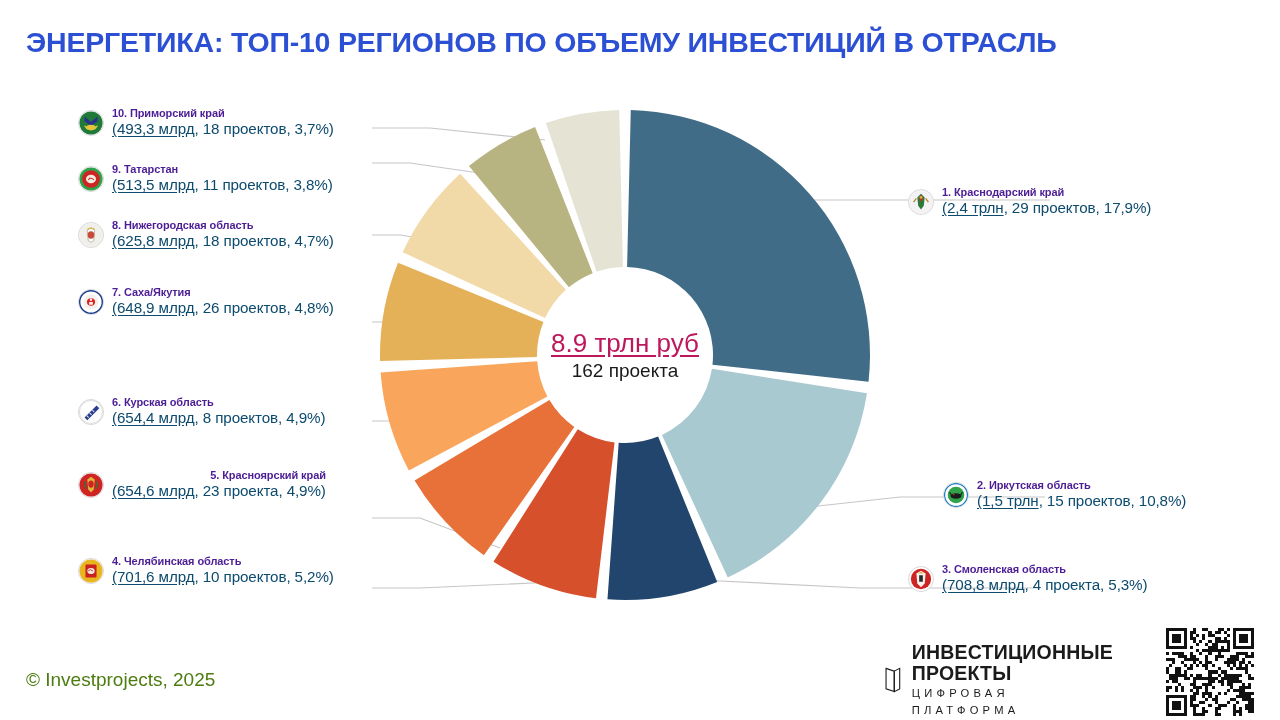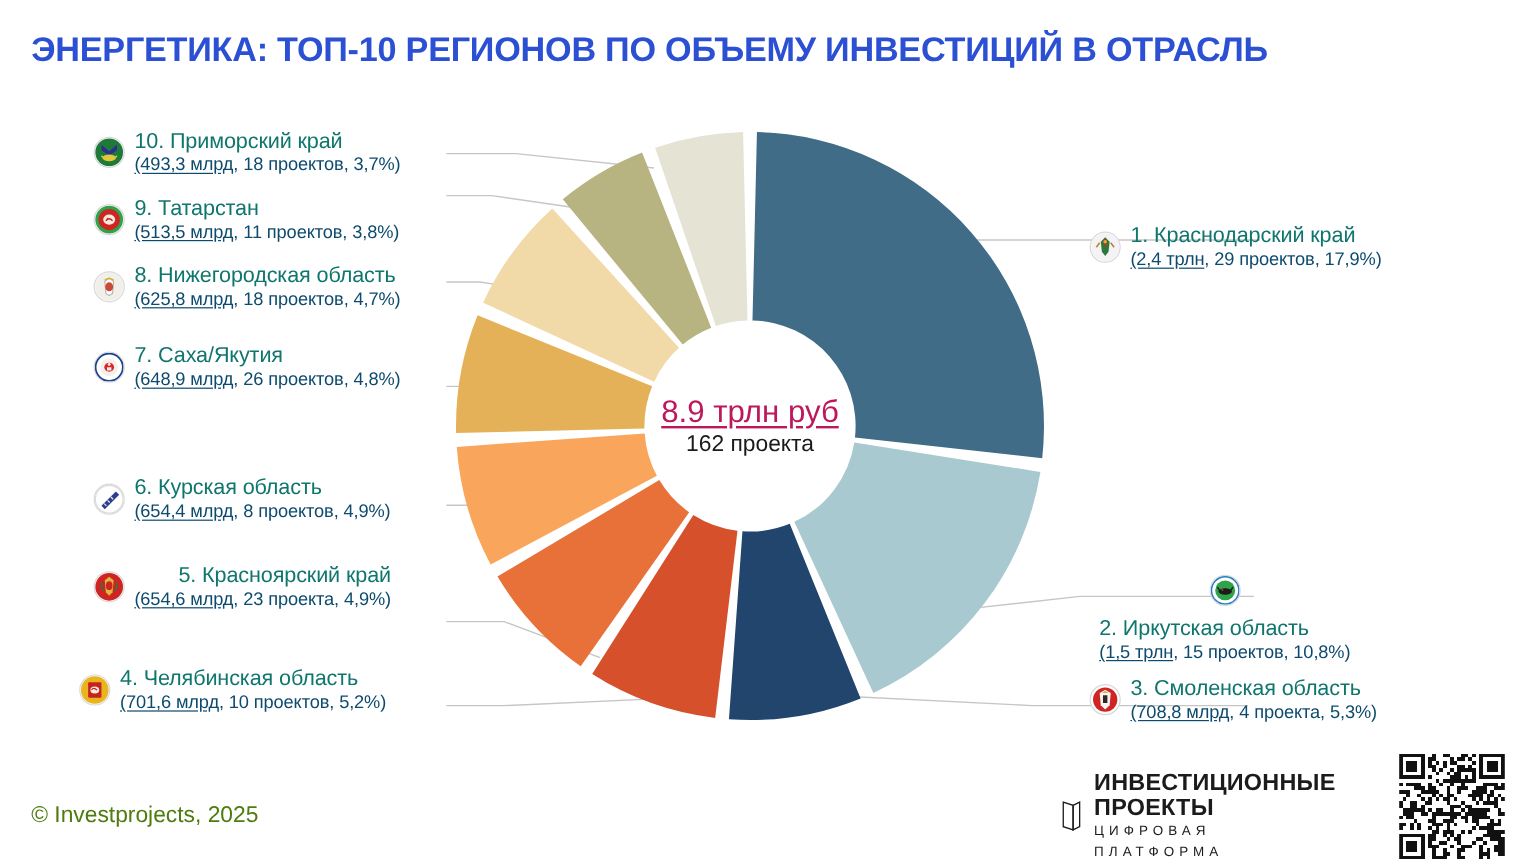--- a/index.html
+++ b/index.html
@@ -75,23 +75,24 @@
   .label {
     position: absolute;
     display: flex;
     align-items: center;
     gap: 8px;
     white-space: nowrap;
   }
   .label.right { flex-direction: row; align-items: center; }
   .label-texts { display: flex; flex-direction: column; line-height: 1.2; }
   .label-name {
-    font-size: 18px;
-    color: #0f766e;
+    font-size: 11px;
+    color: #4c1d95;
     letter-spacing: -0.1px;
+    font-weight: bold;
   }
   .label-stats {
     font-size: 15.2px;
     color: #0c4a6e;
     letter-spacing: -0.1px;
   }
   .label-stats .u {
     text-decoration: underline;
     text-underline-offset: 2px;
   }
@@ -198,21 +199,21 @@
             <path d="M13 5 L15 9 L13 13 L11 9 Z" fill="#c92b2b"></path>
             <circle cx="13" cy="8" r="1.6" fill="#d9b23a"></circle>
             <path d="M8 9 L5 13 M18 9 L21 13" stroke="#b3862a" stroke-width="1.4" fill="none"></path>
           </svg>
         </div>
         <div class="label-texts">
           <div class="label-name">1. Краснодарский край</div>
           <div class="label-stats"><span class="u">(2,4 трлн</span><span>, 29 проектов, 17,9%)</span></div>
         </div>
       </div>
-      <div class="label right" style="left: 916px; top: 479px; flex-direction: column;">
+      <div class="label right" style="left: 943px; top: 479px;">
         <div class="emblem">
           <svg viewBox="0 0 26 26">
             <circle cx="13" cy="13" r="12.5" fill="#ffffff" stroke="#1f7fc9" stroke-width="1.6"></circle>
             <circle cx="13" cy="13" r="9" fill="#2fa24a"></circle>
             <ellipse cx="13" cy="14" rx="6" ry="3" fill="#1b1b1b"></ellipse>
             <path d="M8 13 L6 10 M18 13 L20 10" stroke="#1b1b1b" stroke-width="1.3"></path>
             <circle cx="10.5" cy="12.5" r="0.8" fill="#e33"></circle>
           </svg>
         </div>
         <div class="label-texts">
@@ -228,21 +229,21 @@
             <path d="M13 4 L18 7 L17 18 L13 22 L9 18 L8 7 Z" fill="#f7f4ef"></path>
             <path d="M11 9 h4 v7 h-4 z" fill="#2a2a2a"></path>
             <path d="M10 7 l3-2 3 2" fill="#d9b23a"></path>
           </svg>
         </div>
         <div class="label-texts">
           <div class="label-name">3. Смоленская область</div>
           <div class="label-stats"><span class="u">(708,8 млрд</span><span>, 4 проекта, 5,3%)</span></div>
         </div>
       </div>
-      <div class="label left" style="left: 66px; top: 555px;">
+      <div class="label left" style="left: 78px; top: 555px;">
         <div class="emblem">
           <svg viewBox="0 0 26 26">
             <circle cx="13" cy="13" r="12.5" fill="#e8b51f"></circle>
             <rect x="7" y="6" width="12" height="14" rx="1" fill="#c92020"></rect>
             <ellipse cx="13" cy="13" rx="4" ry="3.2" fill="#f2ece0"></ellipse>
             <path d="M10 13 q2 -3 5 0" stroke="#c92020" stroke-width="1" fill="none"></path>
           </svg>
         </div>
         <div class="label-texts">
           <div class="label-name">4. Челябинская область</div>

